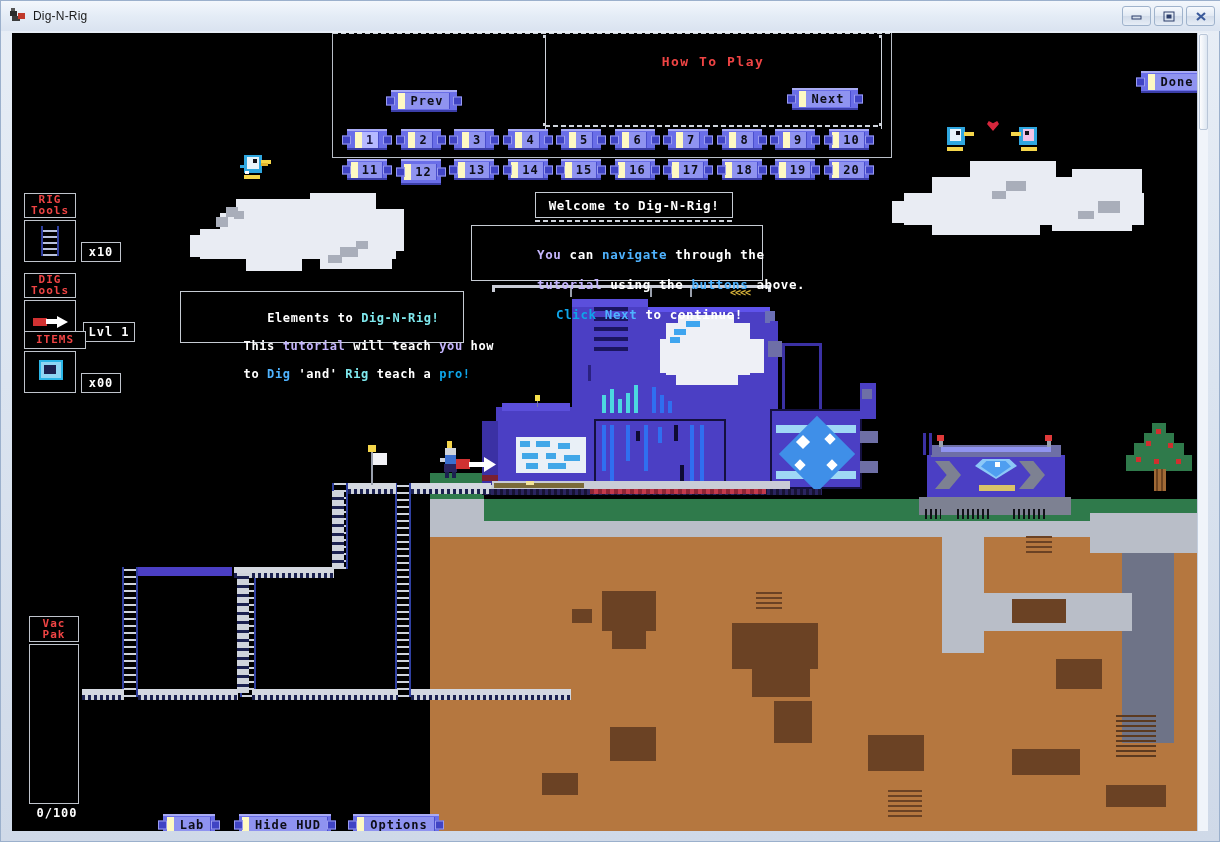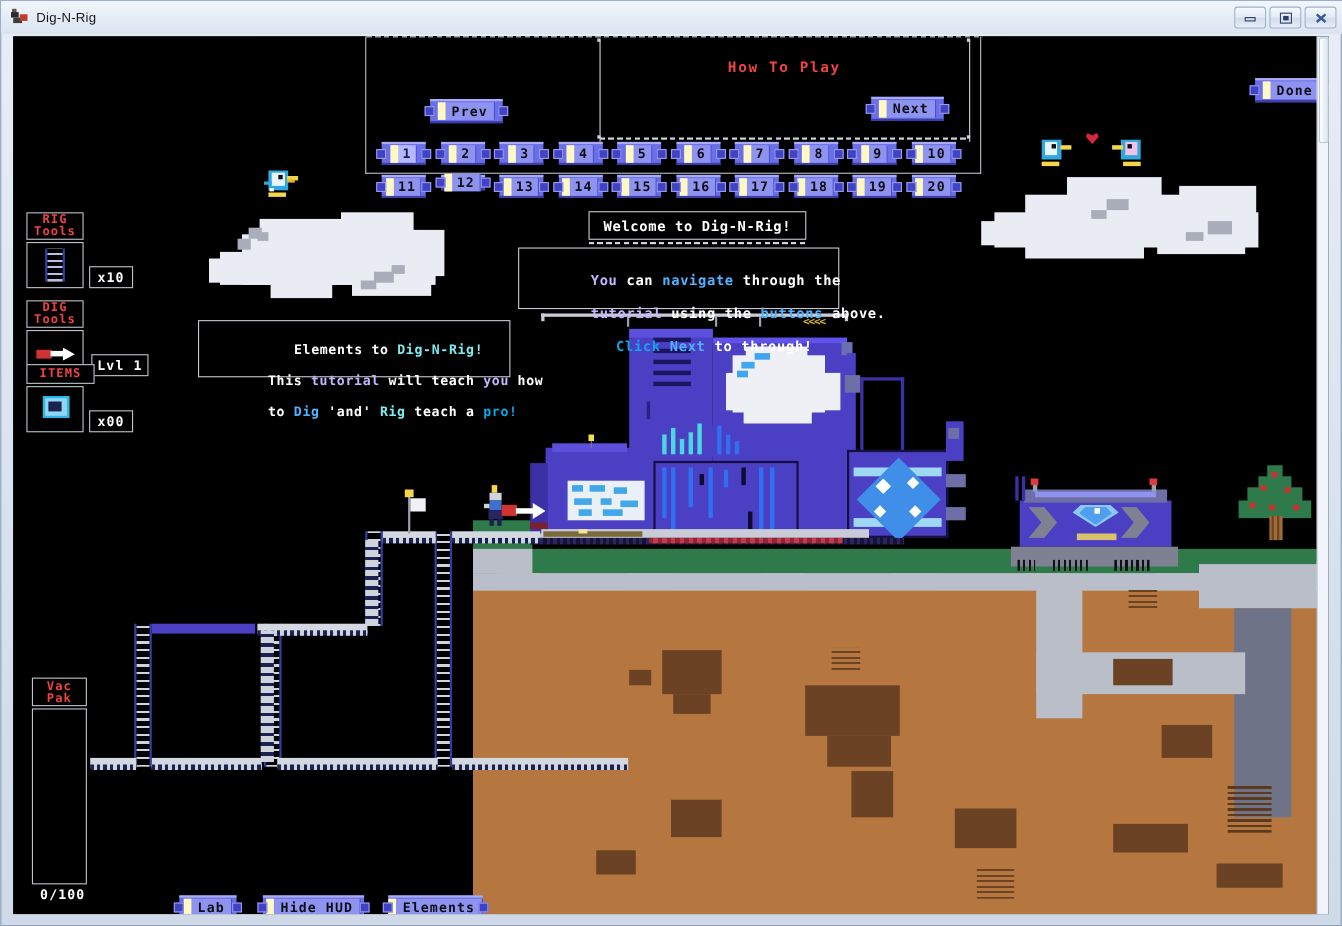--- a/index.html
+++ b/index.html
@@ -581,21 +581,21 @@
             <span class="cap">9</span>
           </div>
           <div class="gbtn num" style="left: 481.5px; top: 0px; width: 40px; height: 21px;">
             <span class="cap">10</span>
           </div>
         </div>
       <div id="page-buttons-row2" style="position:absolute;left:14px;top:126px;width:536px;height:24px;">
           <div class="gbtn num" style="left: 0px; top: 0px; width: 40px; height: 21px;">
             <span class="cap">11</span>
           </div>
-          <div class="gbtn num" style="left: 53.5px; top: 0px; width: 40px; height: 14px;">
+          <div class="gbtn num" style="left: 53.5px; top: 0px; width: 40px; height: 26px;">
             <span class="cap">12</span>
           </div>
           <div class="gbtn num" style="left: 107px; top: 0px; width: 40px; height: 21px; justify-content: center;">
             <span class="cap">13</span>
           </div>
           <div class="gbtn num" style="left: 160.5px; top: 0px; width: 40px; height: 21px;">
             <span class="cap">14</span>
           </div>
           <div class="gbtn num" style="left: 214px; top: 0px; width: 40px; height: 21px;">
             <span class="cap">15</span>
@@ -624,40 +624,40 @@
 
     <div class="tbox" style="left:523px;top:159px;width:198px;height:26px;">
       <div class="txt" style="padding-top:5px;">Welcome to Dig-N-Rig!</div>
     </div>
     <div class="dashline" style="left:523px;top:187px;width:198px;"></div>
 
     <div class="tbox" style="left:459px;top:192px;width:292px;height:56px;">
       <div class="txt" style="padding-top:6px;">
         <span class="c-y">You</span><span class="c-w"> can </span><span class="c-b">navigate</span><span class="c-w"> through the</span><br>
         <span class="c-y">tutorial</span><span class="c-w"> using the </span><span class="c-b">buttons</span><span class="c-w"> above.</span><br>
-        <span class="c-r">Click</span><span class="c-w"> </span><span class="c-b">Next</span><span class="c-w"> to through!</span>
+        <span class="c-r">Click</span><span class="c-w"> </span><span class="c-b">Next</span><span class="c-w"> to continue!</span>
       </div>
     </div>
 
     <div class="tbox" style="left:168px;top:258px;width:284px;height:52px;">
       <div class="txt" style="padding-top:5px;font-size:12px;line-height:14px;">
         <span class="c-w">Elements to </span><span class="c-c">Dig-N-Rig!</span><br>
         <span class="c-w">This </span><span class="c-y">tutorial</span><span class="c-w"> will teach </span><span class="c-y">you</span><span class="c-w"> how</span><br>
         <span class="c-w">to </span><span class="c-b">Dig</span><span class="c-w"> 'and' </span><span class="c-c">Rig</span><span class="c-w"> teach a </span><span class="c-r">pro!</span>
       </div>
     </div>
 
     <div class="gbtn" style="left:151px;top:781px;width:52px;height:22px;">
       <span class="cap">Lab</span>
     </div>
     <div class="gbtn" style="left:227px;top:781px;width:92px;height:22px;">
       <span class="cap">Hide HUD</span>
     </div>
     <div class="gbtn" style="left:341px;top:781px;width:86px;height:22px;">
-      <span class="cap">Elements</span>
+      <span class="cap">Options</span>
     </div>
 
     <div id="scrollbar-track">
       <div id="scrollbar-thumb"></div>
     </div>
 
   </div>
 </div>
 
 </body></html>

